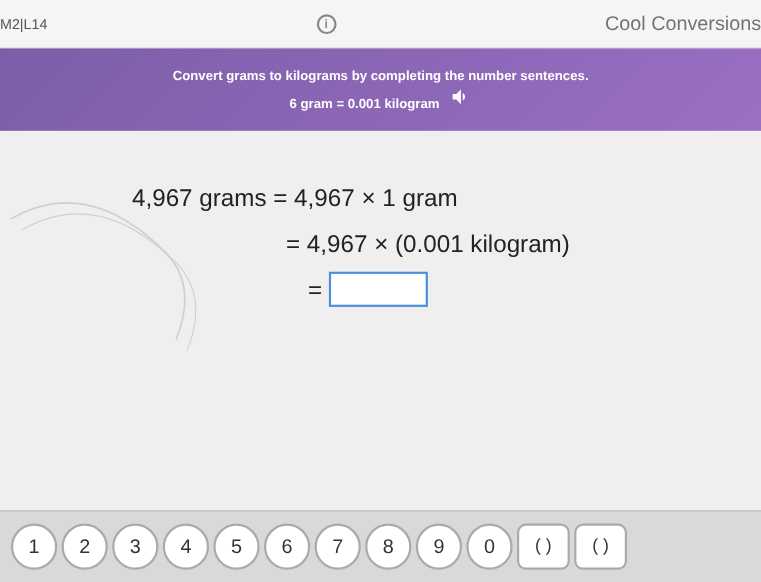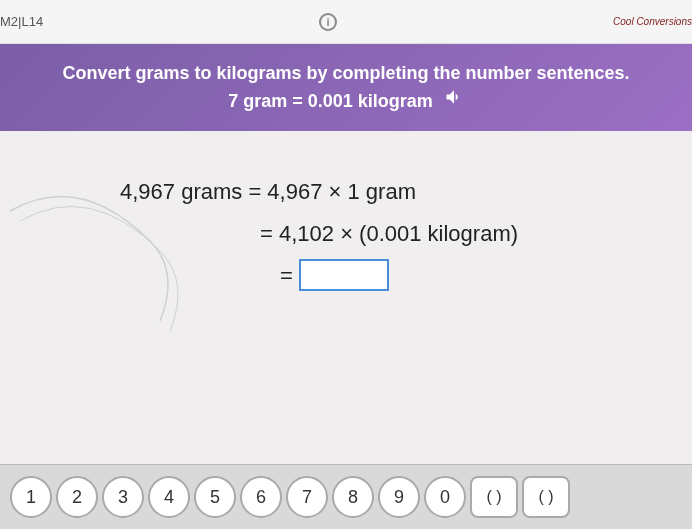--- a/index.html
+++ b/index.html
@@ -37,35 +37,34 @@
       display: flex;
       align-items: center;
       justify-content: center;
       font-size: 11px;
       color: #888;
       font-weight: bold;
       cursor: pointer;
     }
 
     #top-bar .app-title {
-      font-size: 10px;
-      color: #7f1d1d;
-      font-style: italic;
+      font-size: 18px;
+      color: #737373;
     }
 
     
     #banner {
       background: linear-gradient(135deg, #7b5ea7 0%, #9b6fc4 100%);
       padding: 16px 32px;
       text-align: center;
     }
 
     #banner .banner-text {
       color: white;
-      font-size: 18px;
+      font-size: 12px;
       font-weight: 600;
       line-height: 1.5;
     }
 
     #banner .speaker-icon {
       display: inline-flex;
       align-items: center;
       margin-left: 6px;
       cursor: pointer;
     }
@@ -164,21 +163,21 @@
   <span class="lesson-label">M2|L14</span>
   <div class="info-icon">
     <span>i</span>
   </div>
   <span class="app-title">Cool Conversions</span>
 </div>
 
 <div id="banner">
   <div class="banner-text">
     <span>Convert grams to kilograms by completing the number sentences.</span><br>
-    <span>7 gram = 0.001 kilogram</span>
+    <span>6 gram = 0.001 kilogram</span>
     <span class="speaker-icon">
       <svg width="20" height="20" viewBox="0 0 24 24" fill="white">
         <path d="M3 9v6h4l5 5V4L7 9H3zm13.5 3c0-1.77-1.02-3.29-2.5-4.03v8.05c1.48-.73 2.5-2.25 2.5-4.02z"></path>
       </svg>
     </span>
   </div>
 </div>
 
 <div id="main-content">
 
@@ -187,21 +186,21 @@
     <path d="M 20 60 Q 90 20 160 90 Q 190 120 170 170" stroke="#888" stroke-width="1" fill="none"></path>
   </svg>
 
   <div class="equation-container">
 
     <div class="eq-line">
       <span>4,967 grams = 4,967 × 1 gram</span>
     </div>
 
     <div class="eq-line indent1">
-      <span>= 4,102 × (0.001 kilogram)</span>
+      <span>= 4,967 × (0.001 kilogram)</span>
     </div>
 
     <div class="eq-line indent2">
       <span>=</span>
       <div class="answer-box"></div>
     </div>
   </div>
 </div>
 
 <div id="num-pad">

